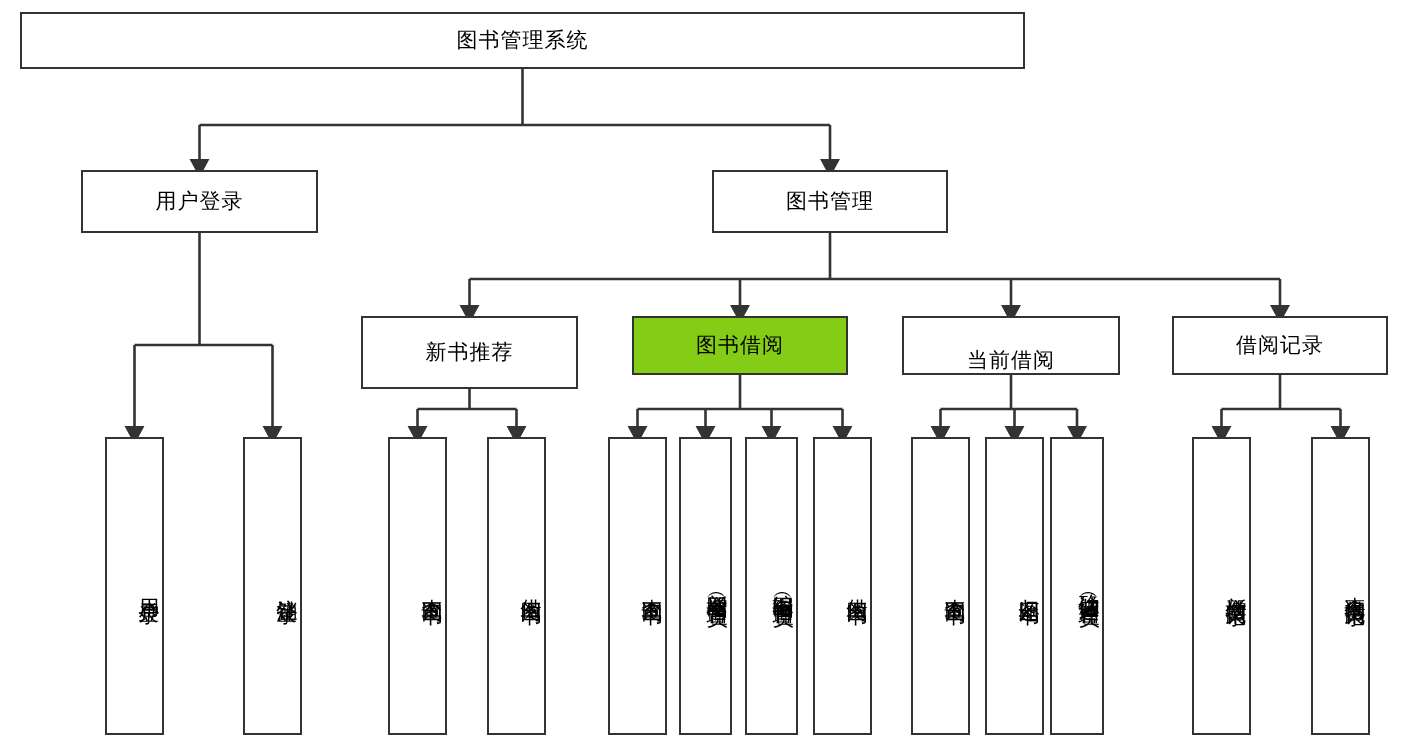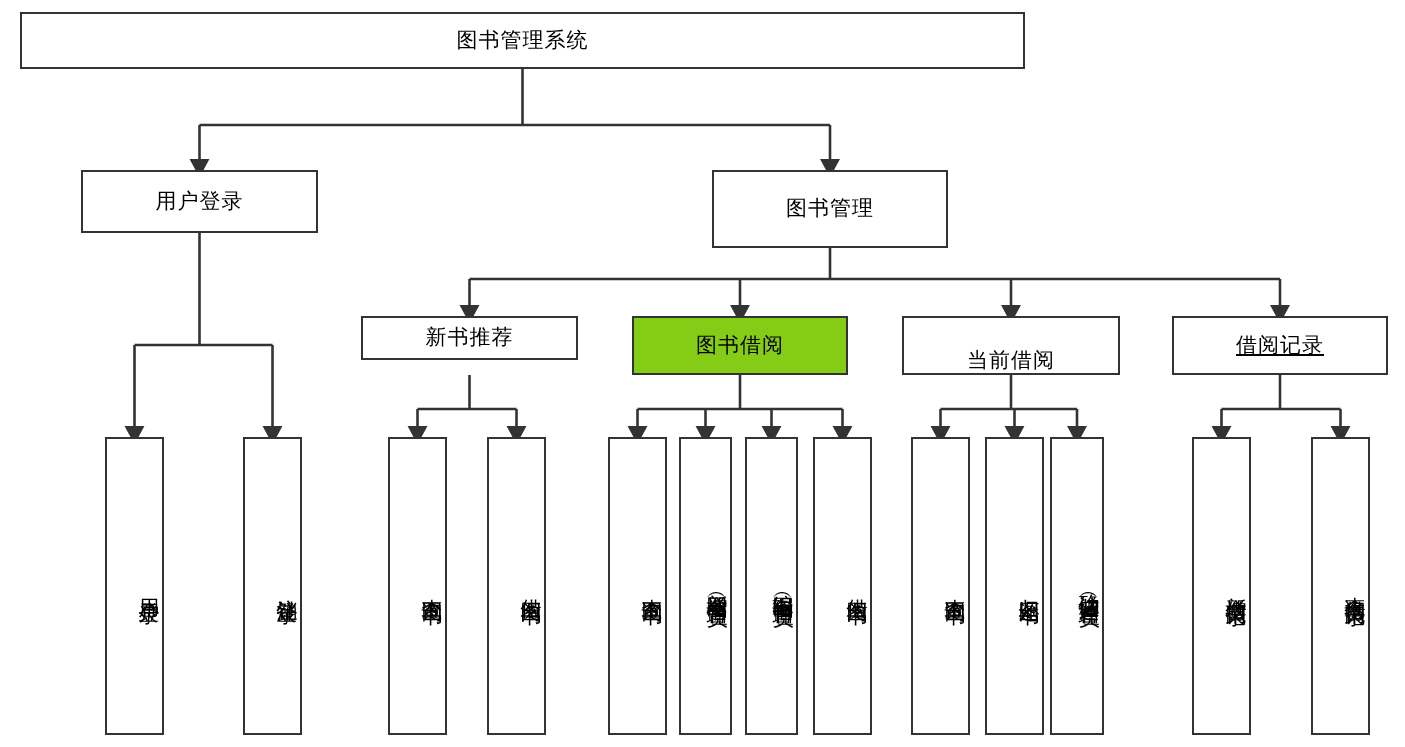--- a/index.html
+++ b/index.html
@@ -118,33 +118,33 @@
       </g>
   </svg>
 
   <div id="nodes-layer">
       <div class="node-box horizontal" style="left: 20px; top: 12px; width: 1005px; height: 57px; border-color: rgb(51, 51, 51); background: rgb(255, 255, 255); color: rgb(0, 0, 0);">
         <span class="node-label">图书管理系统</span>
       </div>
       <div class="node-box horizontal" style="left: 81px; top: 170px; width: 237px; height: 63px; border-color: rgb(51, 51, 51); background: rgb(255, 255, 255); color: rgb(0, 0, 0);">
         <span class="node-label">用户登录</span>
       </div>
-      <div class="node-box horizontal" style="left: 712px; top: 170px; width: 236px; height: 78px; border-color: rgb(51, 51, 51); background: rgb(255, 255, 255); color: rgb(0, 0, 0);">
+      <div class="node-box horizontal" style="left: 712px; top: 170px; width: 236px; height: 63px; border-color: rgb(51, 51, 51); background: rgb(255, 255, 255); color: rgb(0, 0, 0);">
         <span class="node-label">图书管理</span>
       </div>
-      <div class="node-box horizontal" style="left: 361px; top: 316px; width: 217px; height: 44px; border-color: rgb(51, 51, 51); background: rgb(255, 255, 255); color: rgb(0, 0, 0);">
+      <div class="node-box horizontal" style="left: 361px; top: 316px; width: 217px; height: 73px; border-color: rgb(51, 51, 51); background: rgb(255, 255, 255); color: rgb(0, 0, 0);">
         <span class="node-label">新书推荐</span>
       </div>
       <div class="node-box horizontal" style="left: 632px; top: 316px; width: 216px; height: 59px; border-color: rgb(51, 51, 51); background: #84cc16; color: rgb(0, 0, 0);">
         <span class="node-label">图书借阅</span>
       </div>
       <div class="node-box horizontal" style="left: 902px; top: 316px; width: 218px; height: 59px; border-color: rgb(51, 51, 51); background: rgb(255, 255, 255); color: rgb(0, 0, 0); align-items: flex-end;">
         <span class="node-label">当前借阅</span>
       </div>
-      <div class="node-box horizontal" style="left: 1172px; top: 316px; width: 216px; height: 59px; border-color: rgb(51, 51, 51); background: rgb(255, 255, 255); color: rgb(0, 0, 0); text-decoration: underline;">
+      <div class="node-box horizontal" style="left: 1172px; top: 316px; width: 216px; height: 59px; border-color: rgb(51, 51, 51); background: rgb(255, 255, 255); color: rgb(0, 0, 0);">
         <span class="node-label">借阅记录</span>
       </div>
       <div class="node-box vertical" style="left: 105px; top: 437px; width: 59px; height: 298px; border-color: rgb(51, 51, 51); background: rgb(255, 255, 255); color: rgb(0, 0, 0);">
         <span class="node-label">用户登录</span>
       </div>
       <div class="node-box vertical" style="left: 243px; top: 437px; width: 59px; height: 298px; border-color: rgb(51, 51, 51); background: rgb(255, 255, 255); color: rgb(0, 0, 0);">
         <span class="node-label">注销登录</span>
       </div>
       <div class="node-box vertical" style="left: 388px; top: 437px; width: 59px; height: 298px; border-color: rgb(51, 51, 51); background: rgb(255, 255, 255); color: rgb(0, 0, 0);">
         <span class="node-label">查询图书</span>

